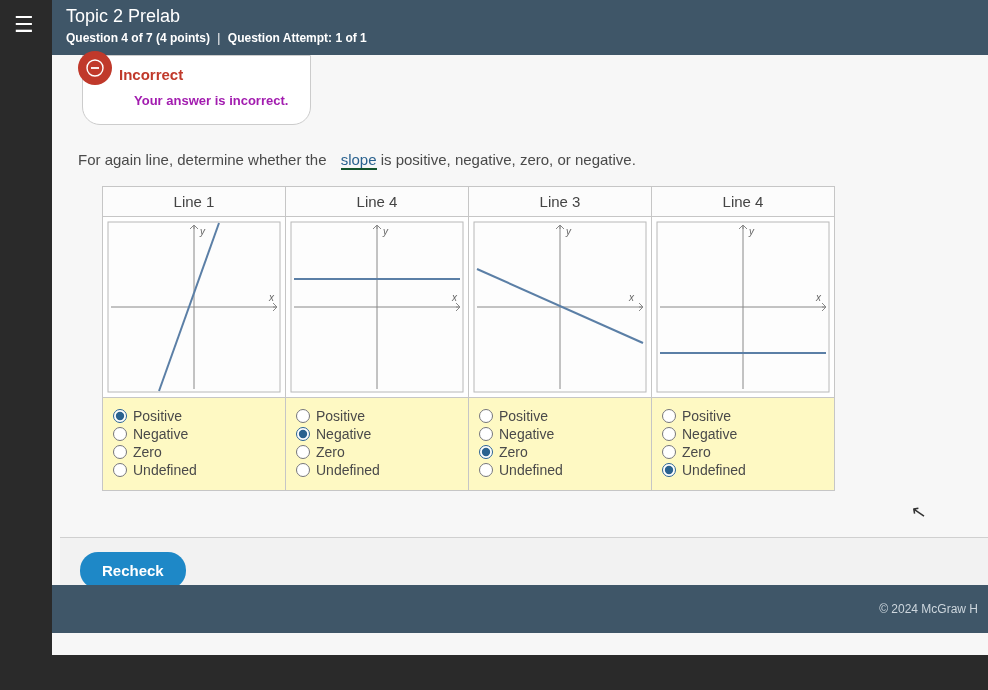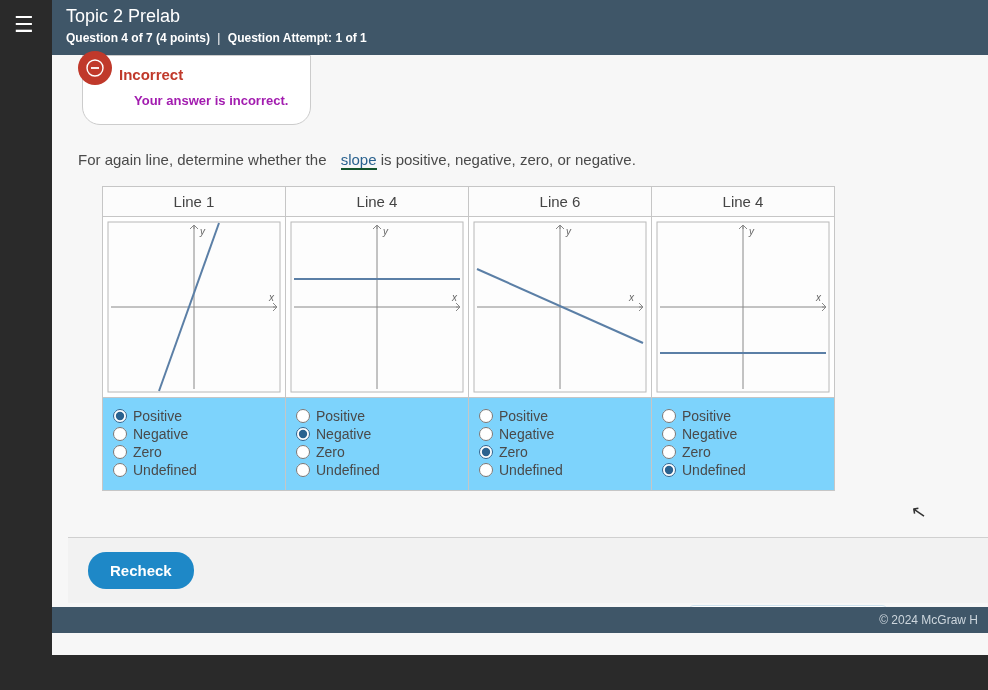--- a/index.html
+++ b/index.html
@@ -118,21 +118,21 @@
     width: 182px;
     height: 180px;
     padding: 4px;
     background: #fff;
   }
   .graph-cell svg { display: block; }
   .opts-cell {
     padding: 8px 10px 10px 10px;
     font-size: 14px;
     color: #4a4a4a;
-    background: #7dd3fc;
+    background: #fef9c3;
   }
   .opt-row {
     display: flex;
     align-items: center;
     gap: 6px;
     margin: 2px 0;
     cursor: pointer;
   }
   .opt-row input[type=radio]{
     accent-color: #2a628f;
@@ -165,21 +165,21 @@
     position:absolute;
     left:23px;
     bottom:-11px;
     width:0;height:0;
     border-left:9px solid transparent;
     border-right:9px solid transparent;
     border-top:10px solid #f0a070;
   }
   .btn-bar {
     position: absolute;
-    left: 16px;
+    left: 8px;
     right: 0;
     bottom: 52px;
     border-top: 1px solid #d0d0d0;
     padding: 14px 20px;
     background: #f2f2f2;
   }
   .recheck-btn {
     background: #1e88c7;
     color: #fff;
     border: none;
@@ -191,21 +191,21 @@
   }
   .footer {
     position: absolute;
     left: 0;
     right: 0;
     bottom: 22px;
     background: #3f5668;
     color: #cdd6dd;
     font-size: 12px;
     text-align: right;
-    padding: 6px 10px;
+    padding: 17px 10px;
   }
   .cursor {
     position: absolute;
     right: 62px;
     top: 446px;
     font-size: 18px;
     color: #333;
     transform: rotate(-10deg);
     pointer-events:none;
   }
@@ -251,21 +251,21 @@
 
     <div class="question-text">
       <span>For again line, determine whether the </span><span class="kw">slope</span><span> is positive, negative, zero, or negative.</span>
     </div>
 
     <table class="grid-tbl">
       <tbody>
           <tr>
         <th>Line 1</th>
         <th>Line 4</th>
-        <th>Line 6</th>
+        <th>Line 3</th>
         <th>Line 4</th>
       </tr>
       <tr>
         <td class="graph-cell">
           <svg width="174" height="172" viewBox="0 0 174 172">
             <rect x="1" y="1" width="172" height="170" fill="#fdfdfd" stroke="#b8b8b8"></rect>
             <line x1="4" y1="86" x2="170" y2="86" stroke="#888" stroke-width="1"></line>
             <line x1="87" y1="4" x2="87" y2="168" stroke="#888" stroke-width="1"></line>
             <polyline points="166,86 170,86 166,82 170,86 166,90" fill="none" stroke="#888"></polyline>
             <polyline points="87,8 87,4 83,8 87,4 91,8" fill="none" stroke="#888"></polyline>

